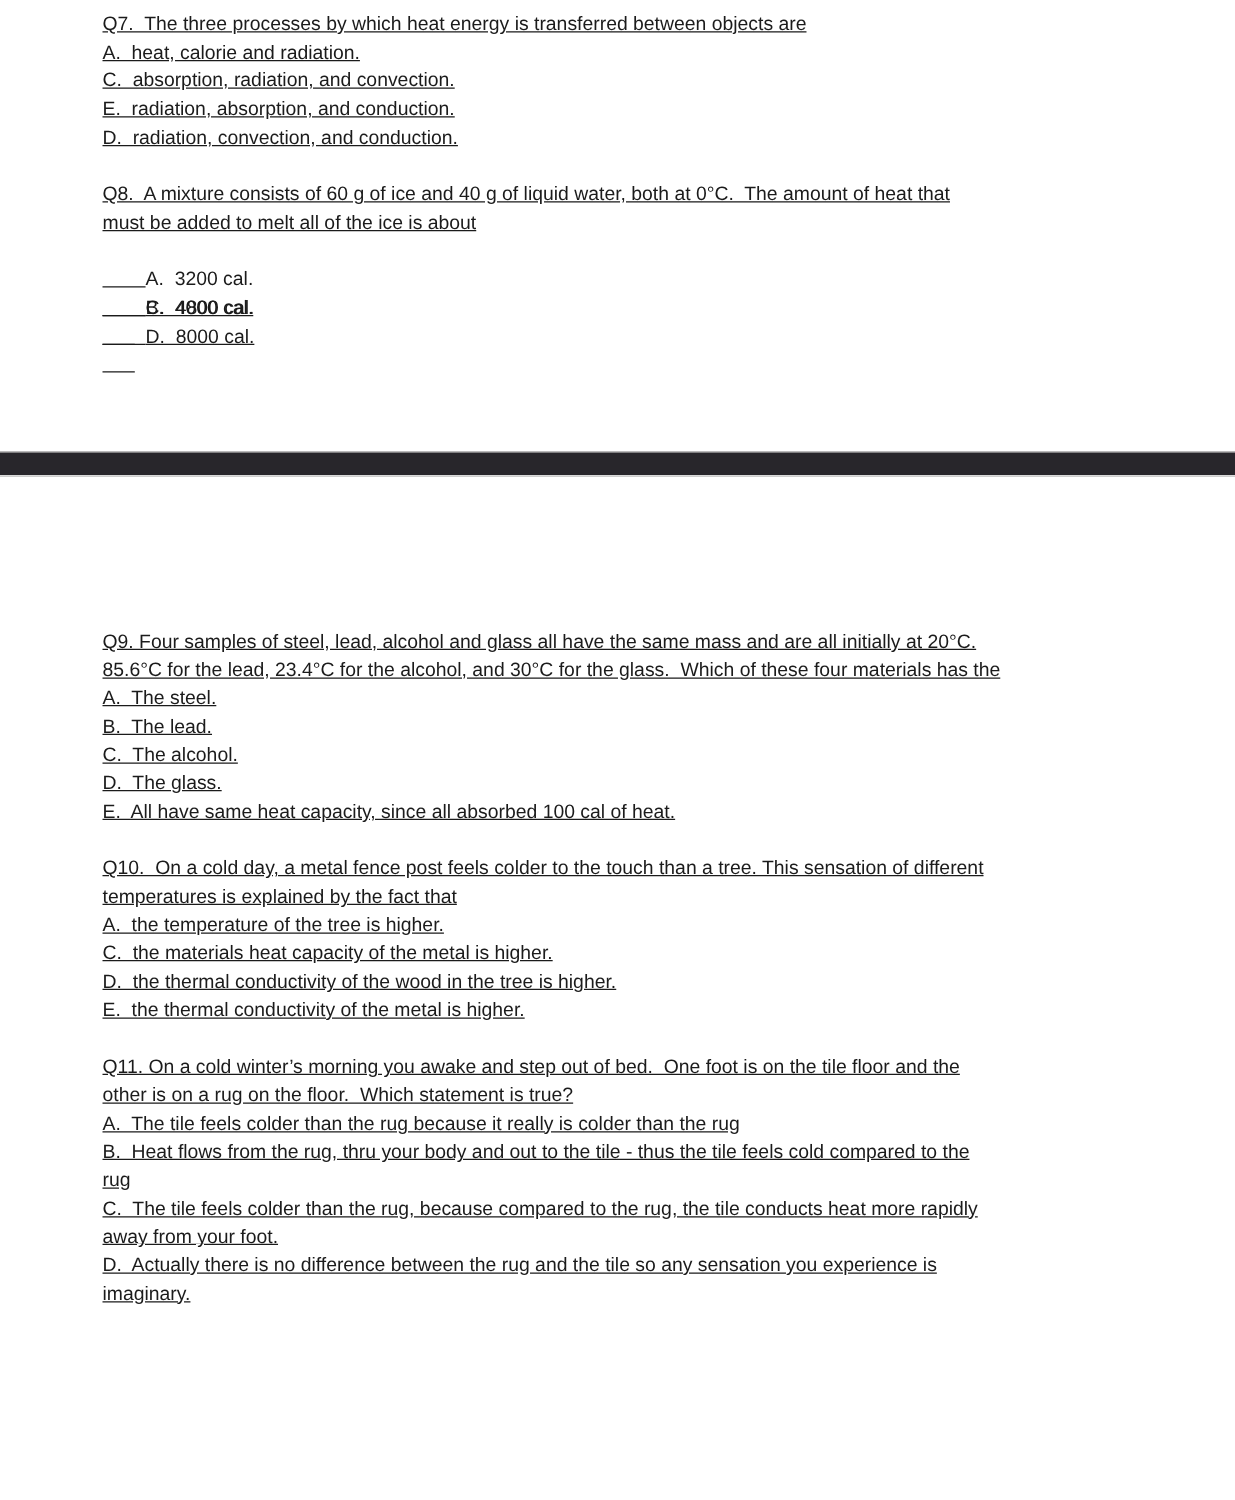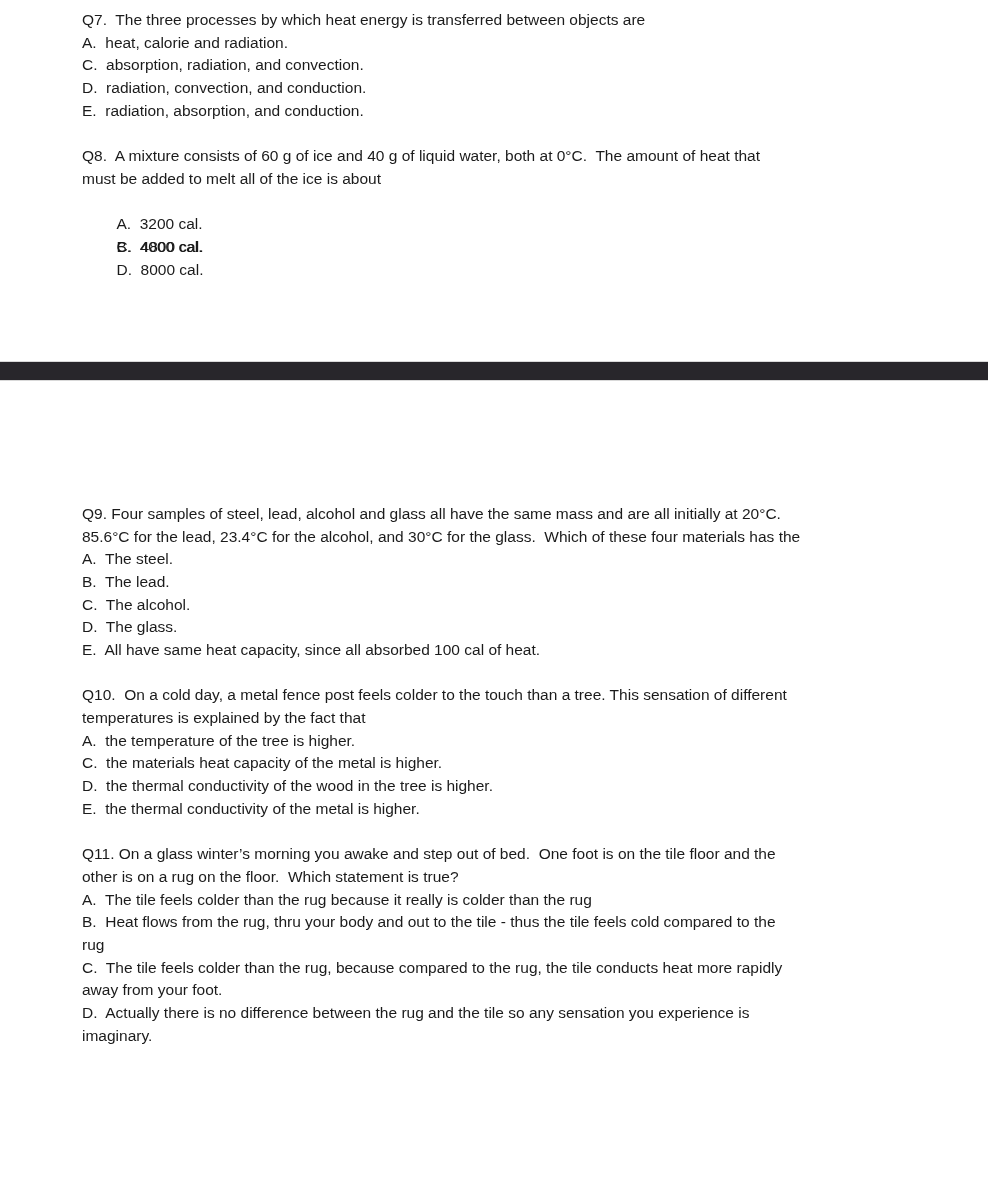--- a/index.html
+++ b/index.html
@@ -15,20 +15,21 @@
   }
   .doc {
     width: 988px;
     color: #1b1b1b;
     font-size: 15.5px;
     line-height: 22.7px;
   }
   .page {
     padding-left: 82px;
     padding-right: 40px;
+    text-decoration: underline;
   }
   .page-1 {
     padding-top: 9px;
   }
   .line {
     white-space: pre;
     height: 22.7px;
   }
   .blank-line {
     height: 22.7px;
@@ -57,22 +58,22 @@
 <body>
 
 <div class="doc">
 
   <div class="page page-1">
 
     <div>
       <div class="line">Q7.  The three processes by which heat energy is transferred between objects are</div>
       <div class="line">A.  heat, calorie and radiation.</div>
       <div class="line">C.  absorption, radiation, and convection.</div>
+      <div class="line">E.  radiation, absorption, and conduction.</div>
       <div class="line">D.  radiation, convection, and conduction.</div>
-      <div class="line">E.  radiation, absorption, and conduction.</div>
     </div>
 
     <div class="blank-line"></div>
 
     <div>
       <div class="line">Q8.  A mixture consists of 60 g of ice and 40 g of liquid water, both at 0°C.  The amount of heat that</div>
       <div class="line">must be added to melt all of the ice is about</div>
       <div class="line">
         <span class="opt-col-left">A.  3200 cal.</span>
         <span>B.  4000 cal.</span>
@@ -108,21 +109,21 @@
       <div class="line">temperatures is explained by the fact that</div>
       <div class="line">A.  the temperature of the tree is higher.</div>
       <div class="line">C.  the materials heat capacity of the metal is higher.</div>
       <div class="line">D.  the thermal conductivity of the wood in the tree is higher.</div>
       <div class="line">E.  the thermal conductivity of the metal is higher.</div>
     </div>
 
     <div class="blank-line"></div>
 
     <div>
-      <div class="line">Q11. On a glass winter’s morning you awake and step out of bed.  One foot is on the tile floor and the</div>
+      <div class="line">Q11. On a cold winter’s morning you awake and step out of bed.  One foot is on the tile floor and the</div>
       <div class="line">other is on a rug on the floor.  Which statement is true?</div>
       <div class="line">A.  The tile feels colder than the rug because it really is colder than the rug</div>
       <div class="line">B.  Heat flows from the rug, thru your body and out to the tile - thus the tile feels cold compared to the</div>
       <div class="line">rug</div>
       <div class="line">C.  The tile feels colder than the rug, because compared to the rug, the tile conducts heat more rapidly</div>
       <div class="line">away from your foot.</div>
       <div class="line">D.  Actually there is no difference between the rug and the tile so any sensation you experience is</div>
       <div class="line">imaginary.</div>
     </div>
   </div>

